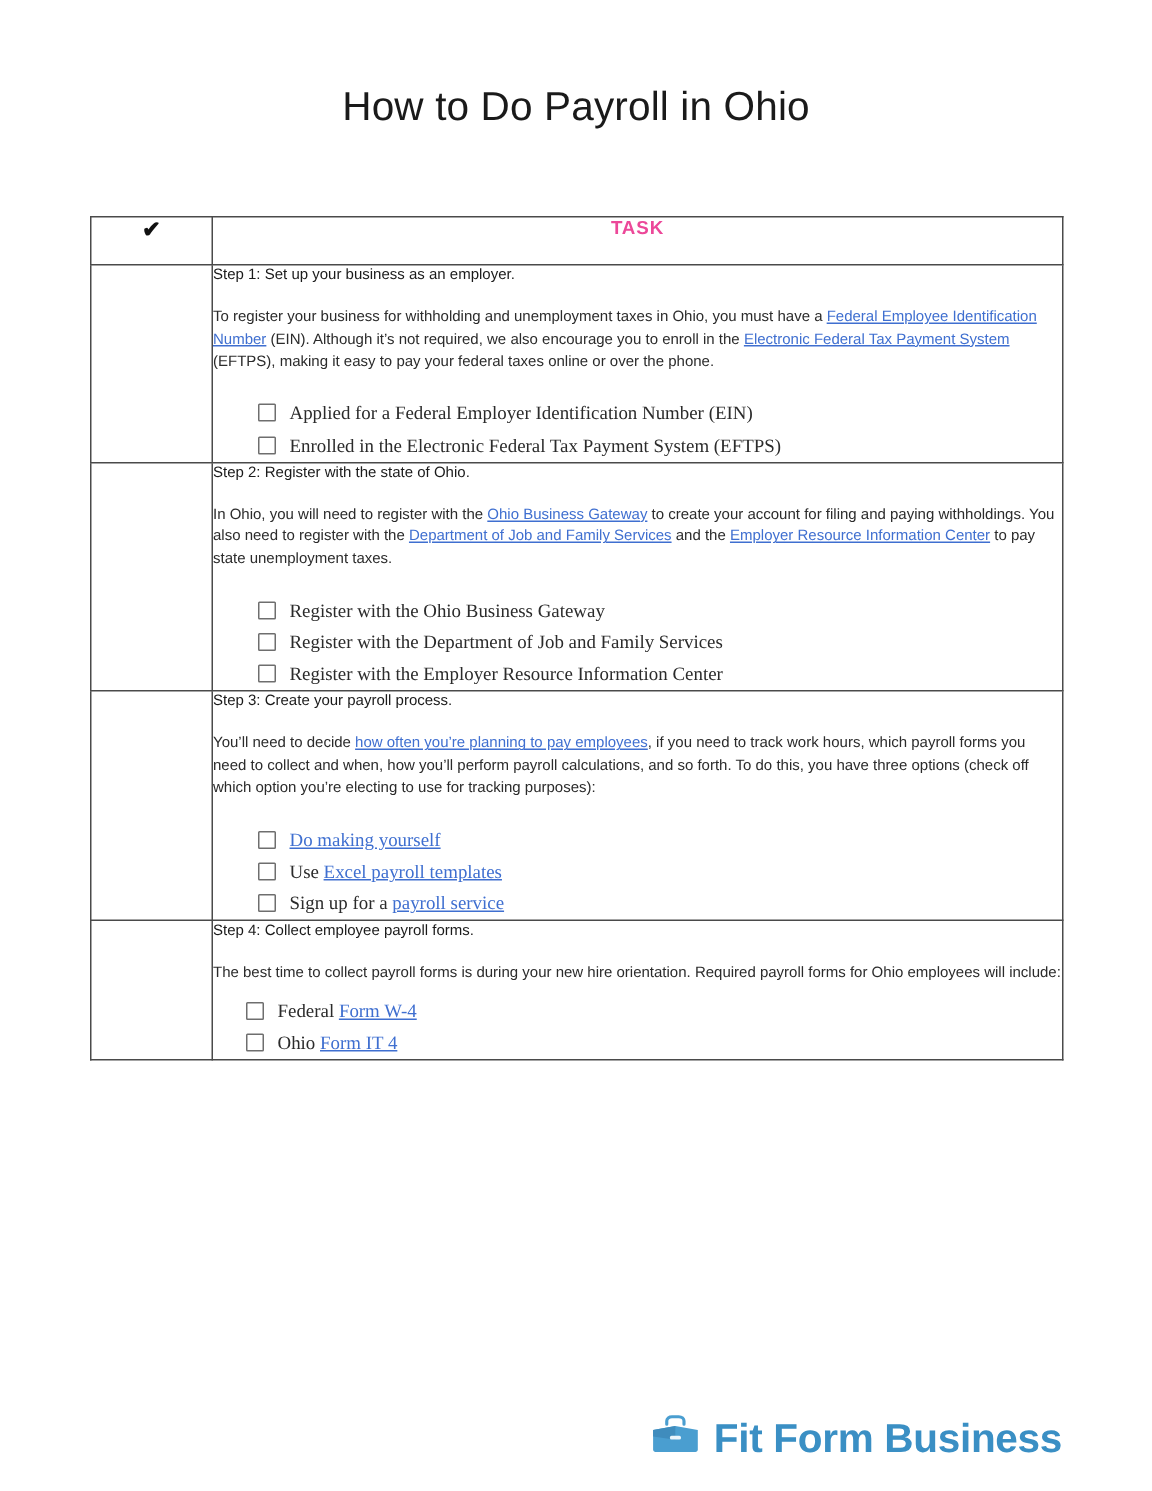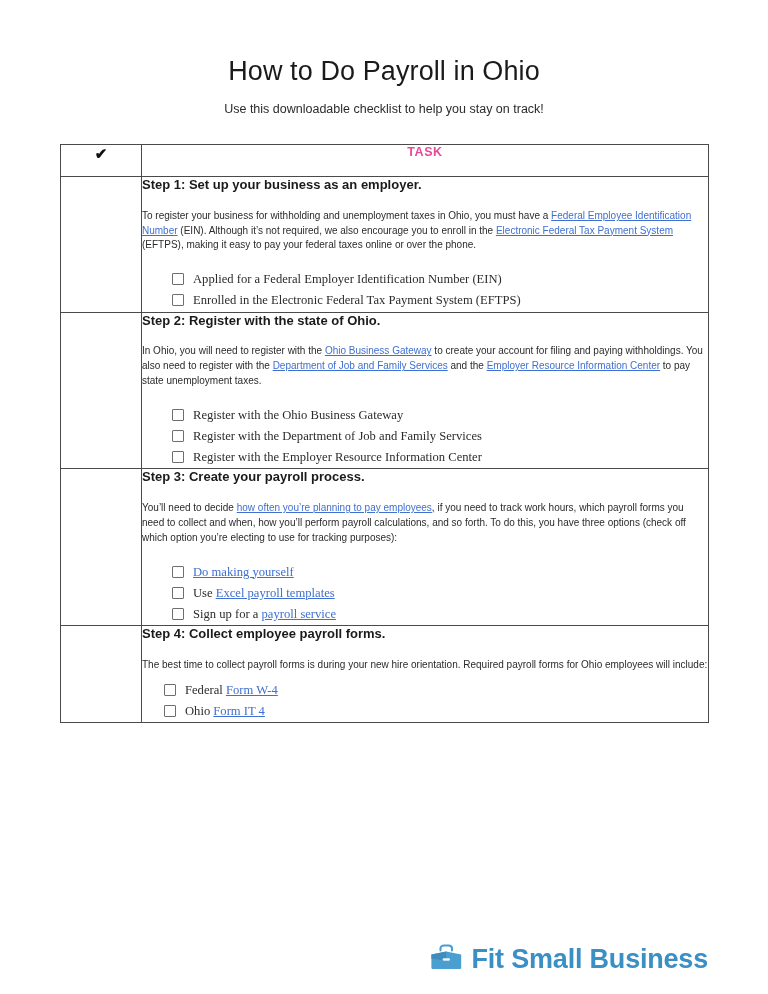--- a/index.html
+++ b/index.html
@@ -79,22 +79,22 @@
     font-size: 12.5px;
     font-weight: bold;
     letter-spacing: 0.6px;
     color: #ec4899;
   }
 
   .task-cell {
     padding: 13px 12px 14px 10px;
   }
   .step-title {
-    font-size: 13px;
-    font-weight: bold;
+    font-size: 10px;
+    font-weight: normal;
     color: #1a1a1a;
     margin: 0 0 15px 0;
     line-height: 1.3;
   }
   .step-body {
     font-size: 10px;
     line-height: 1.48;
     color: #2b2b2b;
     margin: 0;
   }
@@ -153,21 +153,20 @@
     white-space: nowrap;
   }
 </style>
 </head>
 <body>
 
 <div class="page">
 
   <h1 class="doc-title">How to Do Payroll in Ohio</h1>
 
-  <p class="doc-subtitle">Use this downloadable checklist to help you stay on track!</p>
 
   <table class="checklist-table">
     <colgroup>
       <col class="col-check">
       <col class="col-task">
     </colgroup>
     <thead>
       <tr>
         <th class="head-check-cell">
           <span class="check-glyph">✔</span>
@@ -257,16 +256,16 @@
 
   <div class="footer-logo">
     <span class="logo-mark">
       <svg width="34" height="29" viewBox="0 0 34 29" aria-hidden="true">
         <path d="M11.5 7.5 V5.3 C11.5 3.6 13 2.5 15 2.5 H19.5 C21.6 2.5 23 3.7 23 5.4 V7.5" fill="none" stroke="#4a9ed0" stroke-width="2.1" stroke-linecap="round"></path>
         <path d="M2.4 11.4 L17.2 8.6 L32.2 11.4 L32.2 24.4 C32.2 25.3 31.5 26 30.6 26 L4 26 C3.1 26 2.4 25.3 2.4 24.4 Z" fill="#4a9ed0"></path>
         <path d="M2.4 11.4 L17.2 8.6 L17.2 17.8 L2.4 15.6 Z" fill="#3f8cbd"></path>
         <rect x="13.6" y="15.2" width="7.4" height="2.5" rx="1.1" fill="#eaf4fb"></rect>
       </svg>
     </span>
-    <span class="logo-text">Fit Small Business</span>
+    <span class="logo-text">Fit Form Business</span>
   </div>
 
 </div>
 
 </body></html>

